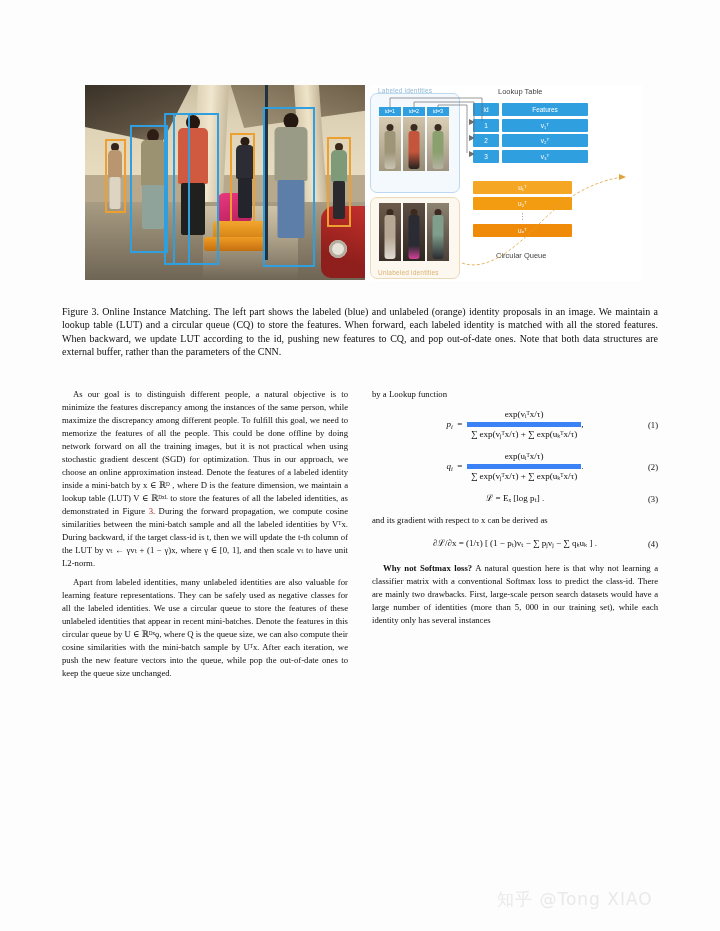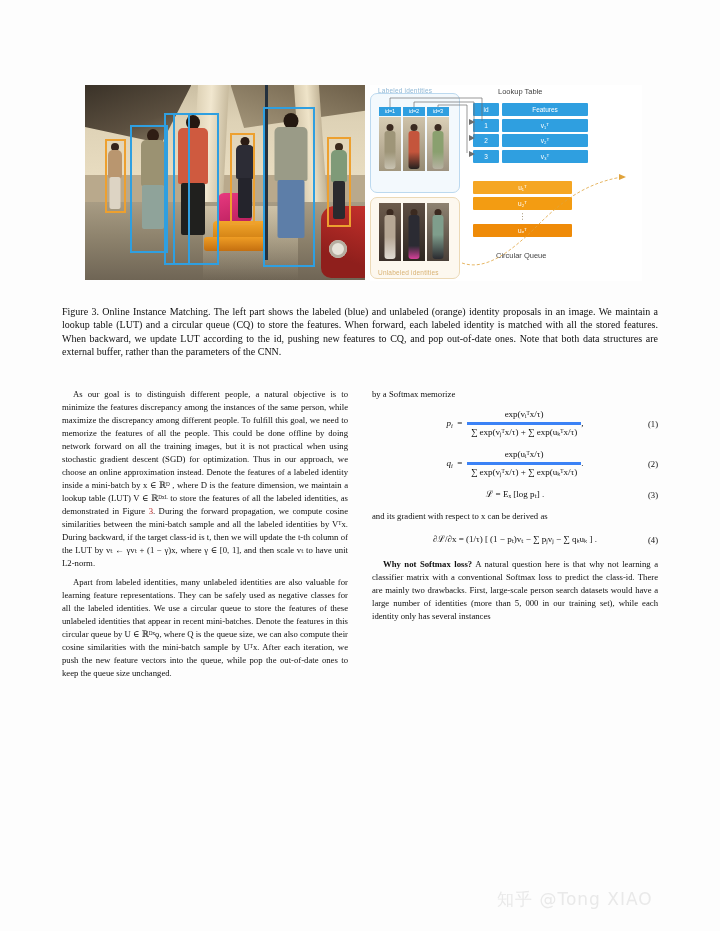--- a/index.html
+++ b/index.html
@@ -215,21 +215,21 @@
     text-align: center;
     font-family: "Liberation Serif", serif;
     font-size: 9px;
   }
   .eq .tag {
     position: absolute; right: 0; top: 50%; transform: translateY(-50%);
     font-size: 8.6px;
   }
   .frac { display: inline-block; vertical-align: middle; text-align: center; }
   .frac .num { display: block; padding: 0 4px 1px 4px; }
-  .frac .den { display: block; border-top: 3px solid #3b82f6; padding: 1px 4px 0 4px; }
+  .frac .den { display: block; border-top: 5px solid #3b82f6; padding: 1px 4px 0 4px; }
   .it { font-style: italic; }
   .sub { font-size: 6.4px; vertical-align: -2px; }
 
   
   .watermark {
     position: absolute;
     left: 497px;
     top: 888px;
     font-family: "DejaVu Sans", sans-serif;
     font-size: 17px;
@@ -409,21 +409,21 @@
       <span>V ∈ ℝᴰˣᴸ to store the features of all the labeled identities, as demonstrated in Figure</span>
       <span class="ref">3</span><span>. During the forward propagation, we compute cosine similarities between the mini-batch sample and all the labeled identities by Vᵀx. During backward, if the target class-id is t, then we will update the t-th column of the LUT by vₜ ← γvₜ + (1 − γ)x, where γ ∈ [0, 1], and then scale vₜ to have unit L2-norm.</span>
     </p>
     <p>
       <span>Apart from labeled identities, many unlabeled identities are also valuable for learning feature representations. They can be safely used as negative classes for all the labeled identities. We use a circular queue to store the features of these unlabeled identities that appear in recent mini-batches. Denote the features in this circular queue by</span>
       <span>U ∈ ℝᴰˣǫ, where Q is the queue size, we can also compute their cosine similarities with the mini-batch sample by Uᵀx. After each iteration, we push the new feature vectors into the queue, while pop the out-of-date ones to keep the queue size unchanged.</span>
     </p>
   </div>
 
   <div class="col right">
-    <p class="noindent">by a Softmax memorize</p>
+    <p class="noindent">by a Lookup function</p>
 
     <div class="eq">
       <span class="it">p</span><span class="sub it">i</span>
       <span>&nbsp;=&nbsp;</span>
       <span class="frac">
         <span class="num">exp(vᵢᵀx/τ)</span>
         <span class="den">∑ exp(vⱼᵀx/τ) + ∑ exp(uₖᵀx/τ)</span>
       </span><span>,</span>
       <span class="tag">(1)</span>
     </div>

